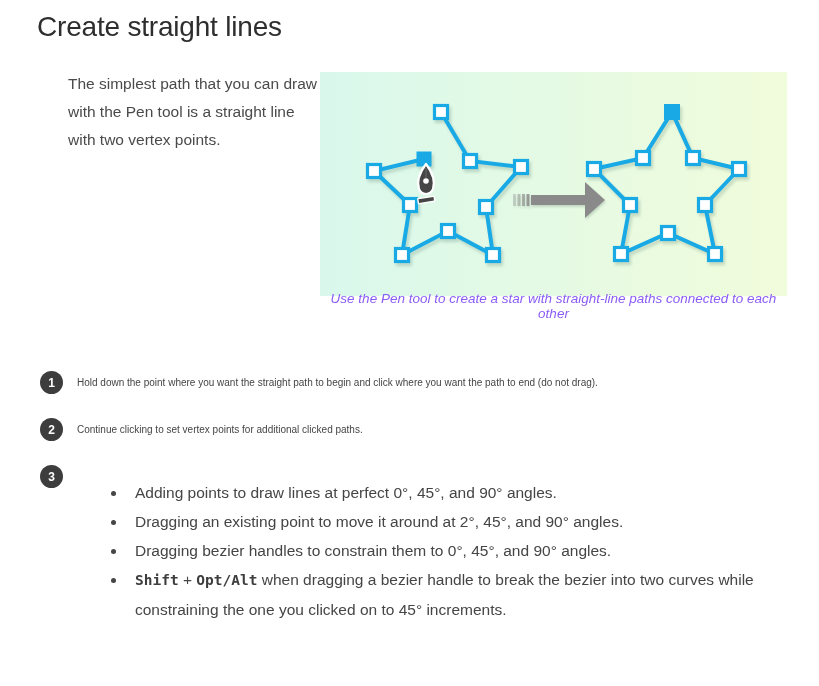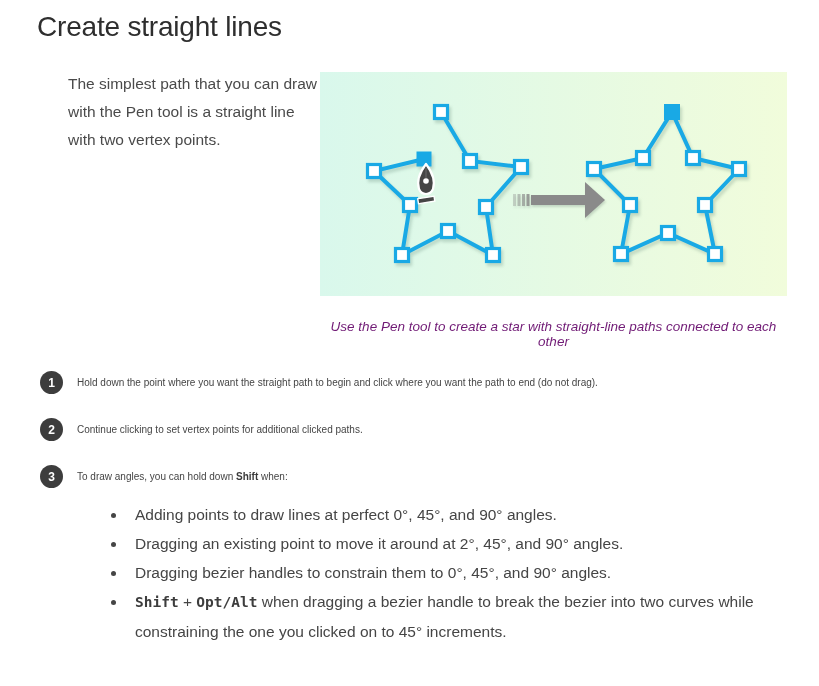--- a/index.html
+++ b/index.html
@@ -21,36 +21,36 @@
     font-size:15.5px; line-height:28px; color:#4a4a4a;margin-left:20px;
   }
   .intro p + p { margin-top:14px; }
 
   .figure-wrap { position:absolute; left:320px; top:72px; width:467px; height:224px; }
   .figure-wrap svg { display:block; }
   .star-group { filter: drop-shadow(2px 3px 1.5px rgba(90,130,110,0.28)); }
   .arrow-group { filter: drop-shadow(1px 2px 1px rgba(90,110,100,0.25)); }
 
   .figure-caption {
-    position:absolute; left:320px; top:319px; width:467px;
-    font-size:13.5px; font-style:italic; color:#701a75; text-align:center;
+    position:absolute; left:320px; top:291px; width:467px;
+    font-size:13.5px; font-style:italic; color:#8b5cf6; text-align:center;
   }
 
   .steps { position:absolute; left:40px; top:369px; width:752px; }
   .step { display:flex; gap:14px; margin-bottom:19px; align-items:flex-start; }
   .step-num {
     flex:0 0 auto; width:23px; height:23px; margin-top:2px;
     background:var(--step-circle,#3d3d3d); border-radius:50%;
     color:#fff; font-size:12px; font-weight:700;
     display:flex; align-items:center; justify-content:center;
   }
   .step-text { font-size:10px; line-height:28px; color:#454545; }
   .step-text b { font-weight:700; color:#3a3a3a; }
 
-  ul.sub-bullets { margin:9px 0 0; padding-left:50px; list-style:disc; }
+  ul.sub-bullets { margin:15px 0 0; padding-left:50px; list-style:disc; }
   ul.sub-bullets li {
     font-size:15.5px; line-height:29px; color:#454545; padding-left:8px;
   }
   code.kbd {
     font-family:"DejaVu Sans Mono","Liberation Mono",monospace;
     font-weight:700; font-size:14.5px; color:#3d3d3d;
   }
 </style>
 </head>
 <body>
@@ -135,21 +135,20 @@
     </div>
 
     <div class="step">
       <span class="step-num">2</span>
       <p class="step-text">Continue clicking to set vertex points for additional clicked paths.</p>
     </div>
 
     <div class="step">
       <span class="step-num">3</span>
       <div>
-        <p class="step-text"><span>To draw angles, you can hold down </span><b>Shift</b><span> when:</span></p>
         <ul class="sub-bullets">
           <li>Adding points to draw lines at perfect 0°, 45°, and 90° angles.</li>
           <li>Dragging an existing point to move it around at 2°, 45°, and 90° angles.</li>
           <li>Dragging bezier handles to constrain them to 0°, 45°, and 90° angles.</li>
           <li><code class="kbd">Shift</code><span> + </span><code class="kbd">Opt/Alt</code><span> when dragging a bezier handle to break the bezier into two curves while constraining the one you clicked on to 45° increments.</span></li>
         </ul>
       </div>
     </div>
 
   </div>

